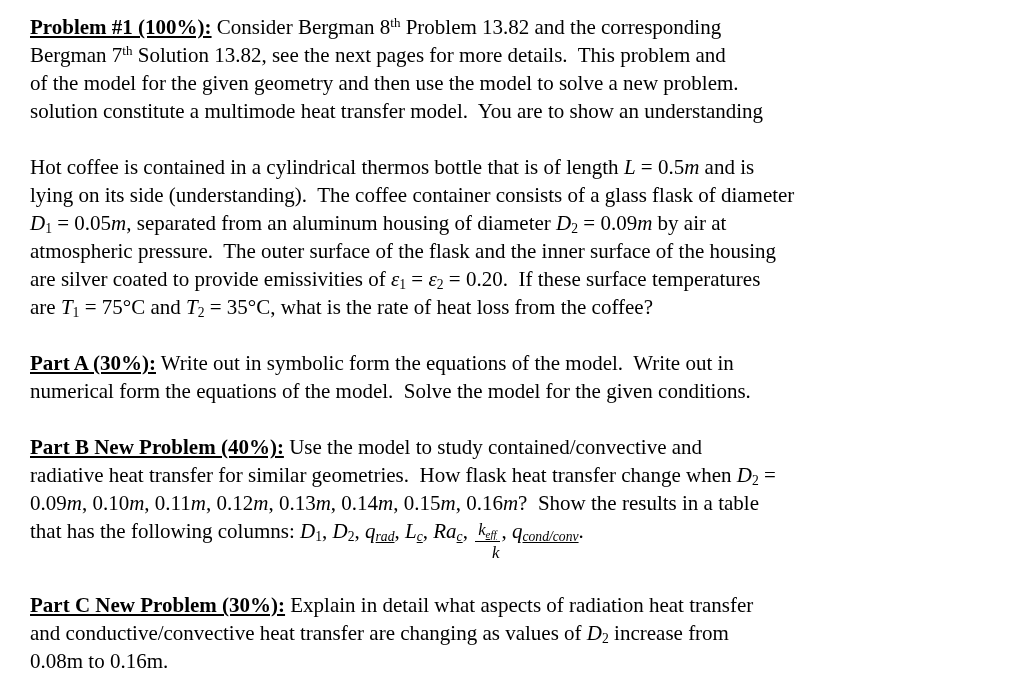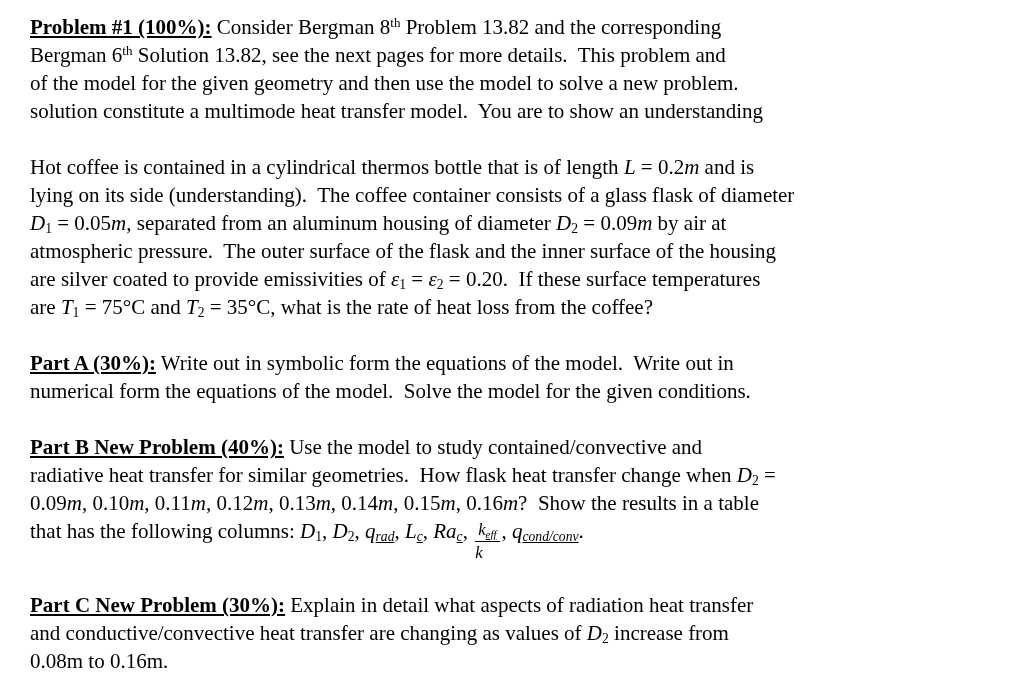--- a/index.html
+++ b/index.html
@@ -47,21 +47,21 @@
     text-decoration: underline;
   }
   sup.seg-sup {
     font-size: 0.62em;
     font-style: normal;
     line-height: 0;
     vertical-align: 0.55em;
   }
   .frac {
     display: inline-block;
-    text-align: left;
+    text-align: right;
     vertical-align: -0.95em;
     line-height: normal;
     margin: 0 2px;
   }
   .frac-num {
     display: block;
     font-size: 0.8em;
     line-height: 1.2;
     padding: 0 3px 1px 3px;
     border-bottom: 1.4px solid #000000;
@@ -72,26 +72,26 @@
     line-height: 1.2;
     padding-top: 1px;
   }
 </style>
 </head>
 <body>
 
 <div class="page">
   <div class="paragraph">
       <div class="line"><span class="seg-h">Problem #1 (100%):</span><span class="seg-t"> Consider Bergman 8</span><sup class="seg-sup">th</sup><span class="seg-t"> Problem 13.82 and the corresponding</span></div>
-      <div class="line"><span class="seg-t">Bergman 6</span><sup class="seg-sup">th</sup><span class="seg-t"> Solution 13.82, see the next pages for more details.  This problem and</span></div>
+      <div class="line"><span class="seg-t">Bergman 7</span><sup class="seg-sup">th</sup><span class="seg-t"> Solution 13.82, see the next pages for more details.  This problem and</span></div>
       <div class="line"><span class="seg-t">of the model for the given geometry and then use the model to solve a new problem.</span></div>
       <div class="line"><span class="seg-t">solution constitute a multimode heat transfer model.  You are to show an understanding</span></div>
     </div>
   <div class="paragraph">
-      <div class="line"><span class="seg-t">Hot coffee is contained in a cylindrical thermos bottle that is of length </span><span class="seg-i">L</span><span class="seg-t"> = 0.2</span><span class="seg-i">m</span><span class="seg-t"> and is</span></div>
+      <div class="line"><span class="seg-t">Hot coffee is contained in a cylindrical thermos bottle that is of length </span><span class="seg-i">L</span><span class="seg-t"> = 0.5</span><span class="seg-i">m</span><span class="seg-t"> and is</span></div>
       <div class="line"><span class="seg-t">lying on its side (understanding).  The coffee container consists of a glass flask of diameter</span></div>
       <div class="line"><span class="seg-i">D</span><sub class="seg-sub">1</sub><span class="seg-t"> = 0.05</span><span class="seg-i">m</span><span class="seg-t">, separated from an aluminum housing of diameter </span><span class="seg-i">D</span><sub class="seg-sub">2</sub><span class="seg-t"> = 0.09</span><span class="seg-i">m</span><span class="seg-t"> by air at</span></div>
       <div class="line"><span class="seg-t">atmospheric pressure.  The outer surface of the flask and the inner surface of the housing</span></div>
       <div class="line"><span class="seg-t">are silver coated to provide emissivities of </span><span class="seg-i">ε</span><sub class="seg-sub">1</sub><span class="seg-t"> = </span><span class="seg-i">ε</span><sub class="seg-sub">2</sub><span class="seg-t"> = 0.20.  If these surface temperatures</span></div>
       <div class="line"><span class="seg-t">are </span><span class="seg-i">T</span><sub class="seg-sub">1</sub><span class="seg-t"> = 75°C and </span><span class="seg-i">T</span><sub class="seg-sub">2</sub><span class="seg-t"> = 35°C, what is the rate of heat loss from the coffee?</span></div>
     </div>
   <div class="paragraph">
       <div class="line"><span class="seg-h">Part A (30%):</span><span class="seg-t"> Write out in symbolic form the equations of the model.  Write out in</span></div>
       <div class="line"><span class="seg-t">numerical form the equations of the model.  Solve the model for the given conditions.</span></div>
     </div>

